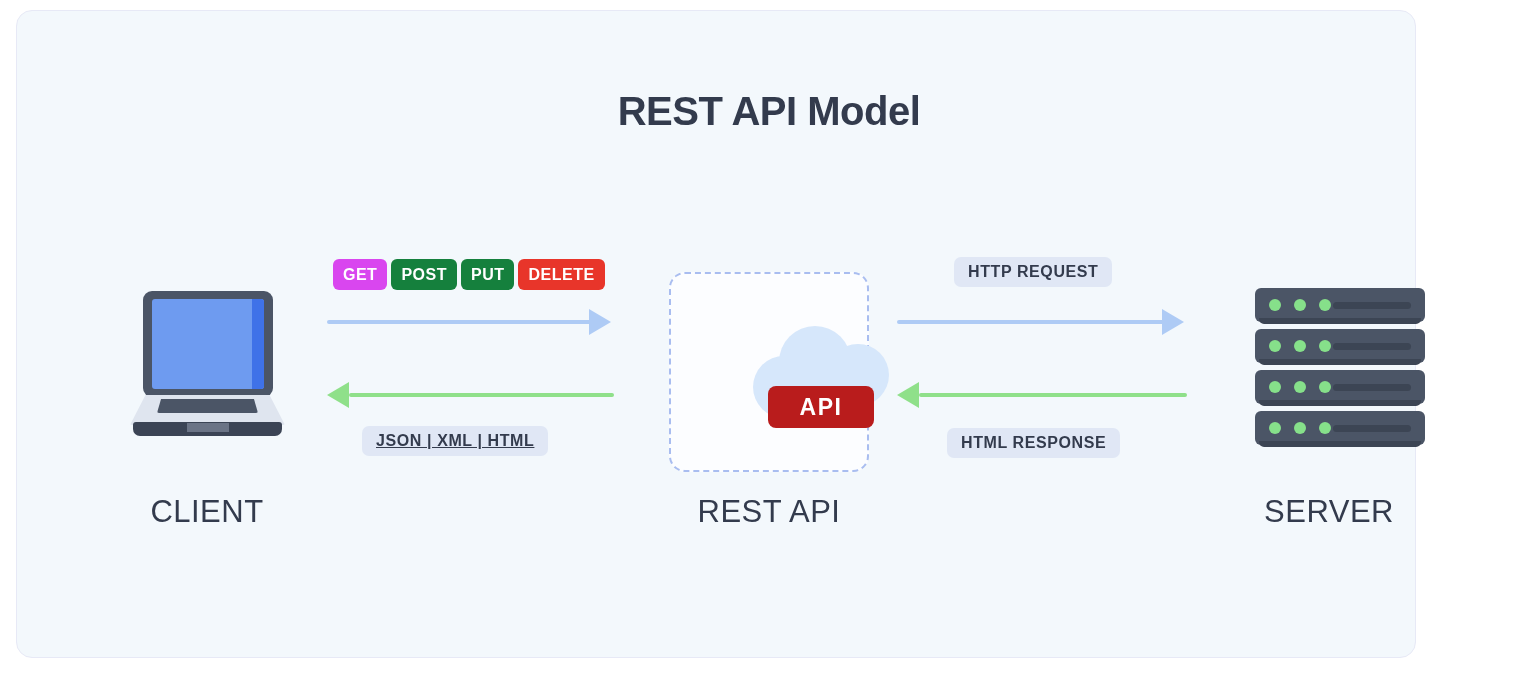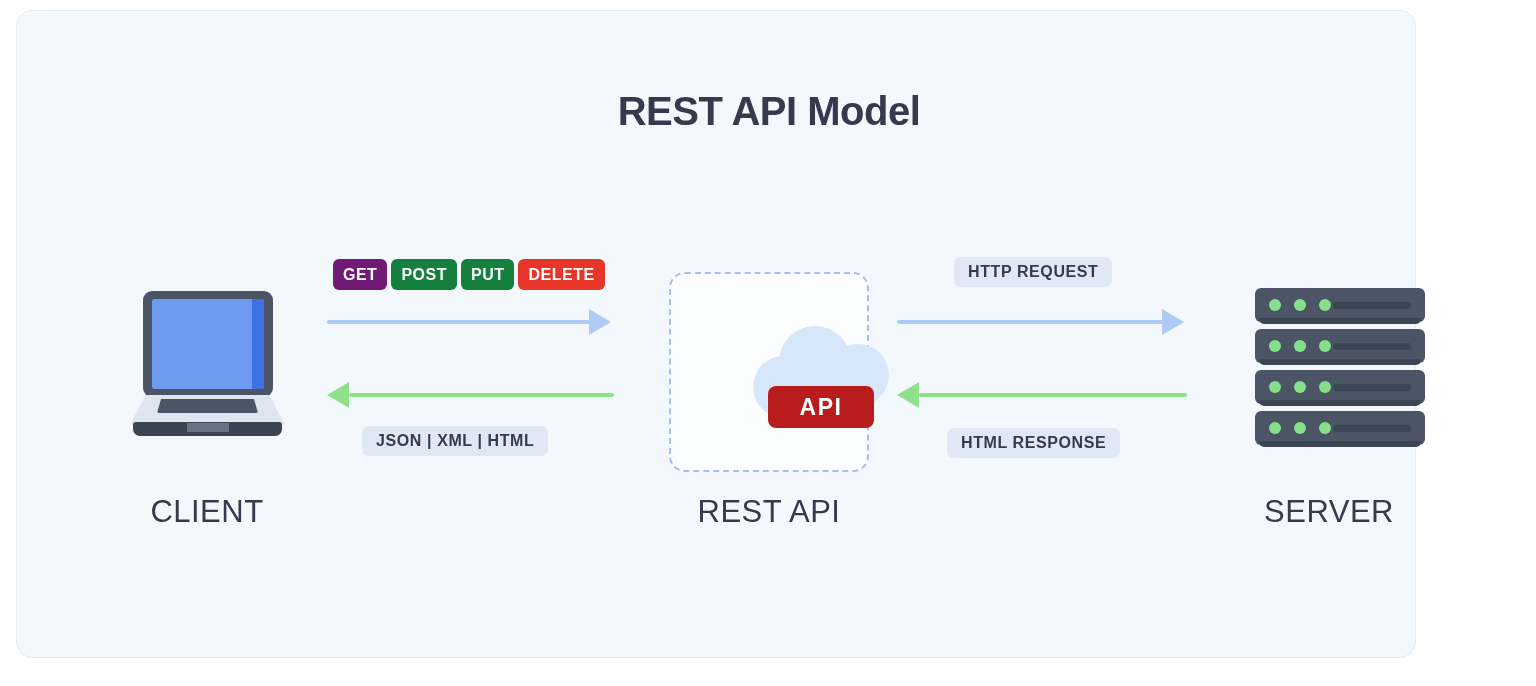--- a/index.html
+++ b/index.html
@@ -222,37 +222,37 @@
       <div class="rack-shadow" style="top:153px;"></div>
       <div class="led" style="left:14px; top:134px;"></div>
       <div class="led" style="left:39px; top:134px;"></div>
       <div class="led" style="left:64px; top:134px;"></div>
       <div class="bar" style="top:137px;"></div>
     </div>
     <div class="node-label">SERVER</div>
   </div>
 
   <div class="method-row" id="method-row" style="left:316px; top:248px;">
-    <div class="method" style="background:#701a75;">GET</div>
+    <div class="method" style="background:#d946ef;">GET</div>
     <div class="method" style="background:#15803d;">POST</div>
     <div class="method" style="background:#15803d;">PUT</div>
     <div class="method" style="background:#e8352a;">DELETE</div>
   </div>
 
   <div class="arrow-wrap" style="left:310px; top:298px; width:290px; height:26px;">
     <div class="arrow-line" style="left:0; top:11px; width:265px; background:#aecbf5;"></div>
     <div class="arrow-head head-right" style="left:262px; top:0; border-left:22px solid #aecbf5;"></div>
   </div>
 
   <div class="arrow-wrap" style="left:310px; top:371px; width:290px; height:26px;">
     <div class="arrow-line" style="left:22px; top:11px; width:265px; background:#8fe08a;"></div>
     <div class="arrow-head head-left" style="left:0; top:0; border-right:22px solid #8fe08a;"></div>
   </div>
 
-  <div class="pill" style="left:345px; top:415px;">JSON | XML | HTML</div>
+  <div class="pill" style="left:345px; top:415px;text-decoration:underline;">JSON | XML | HTML</div>
 
   <div class="pill" style="left:937px; top:246px;">HTTP REQUEST</div>
 
   <div class="arrow-wrap" style="left:880px; top:298px; width:300px; height:26px;">
     <div class="arrow-line" style="left:0; top:11px; width:268px; background:#aecbf5;"></div>
     <div class="arrow-head head-right" style="left:265px; top:0; border-left:22px solid #aecbf5;"></div>
   </div>
 
   <div class="arrow-wrap" style="left:880px; top:371px; width:300px; height:26px;">
     <div class="arrow-line" style="left:22px; top:11px; width:268px; background:#8fe08a;"></div>

